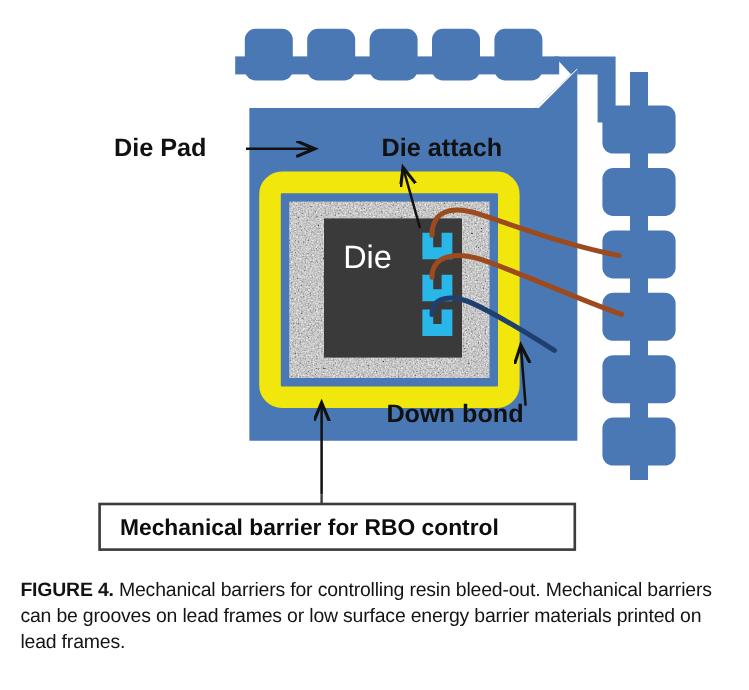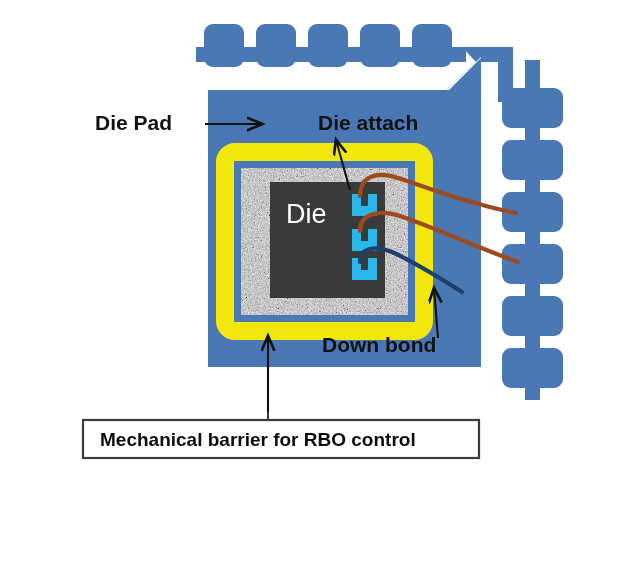--- a/index.html
+++ b/index.html
@@ -163,14 +163,17 @@
 
         <line x1="268" y1="412" x2="268" y2="336" stroke="#111111" stroke-width="2.1" marker-end="url(#arrowhead)"></line>
         <line x1="268" y1="412" x2="268" y2="420" stroke="#3c3c3c" stroke-width="2"></line>
         <rect x="83" y="420" width="396" height="38" fill="#ffffff" stroke="#3c3c3c" stroke-width="2.2"></rect>
         <text class="callout-box-label" x="100" y="446">Mechanical barrier for RBO control</text>
       </g>
 
     </svg>
   </div>
 
+  <div id="caption">
+    <span class="fig-num">FIGURE 4.</span><span> Mechanical barriers for controlling resin bleed-out. Mechanical barriers can be grooves on lead frames or low surface energy barrier materials printed on lead frames.</span>
+  </div>
 
 </div>
 
 </body></html>

